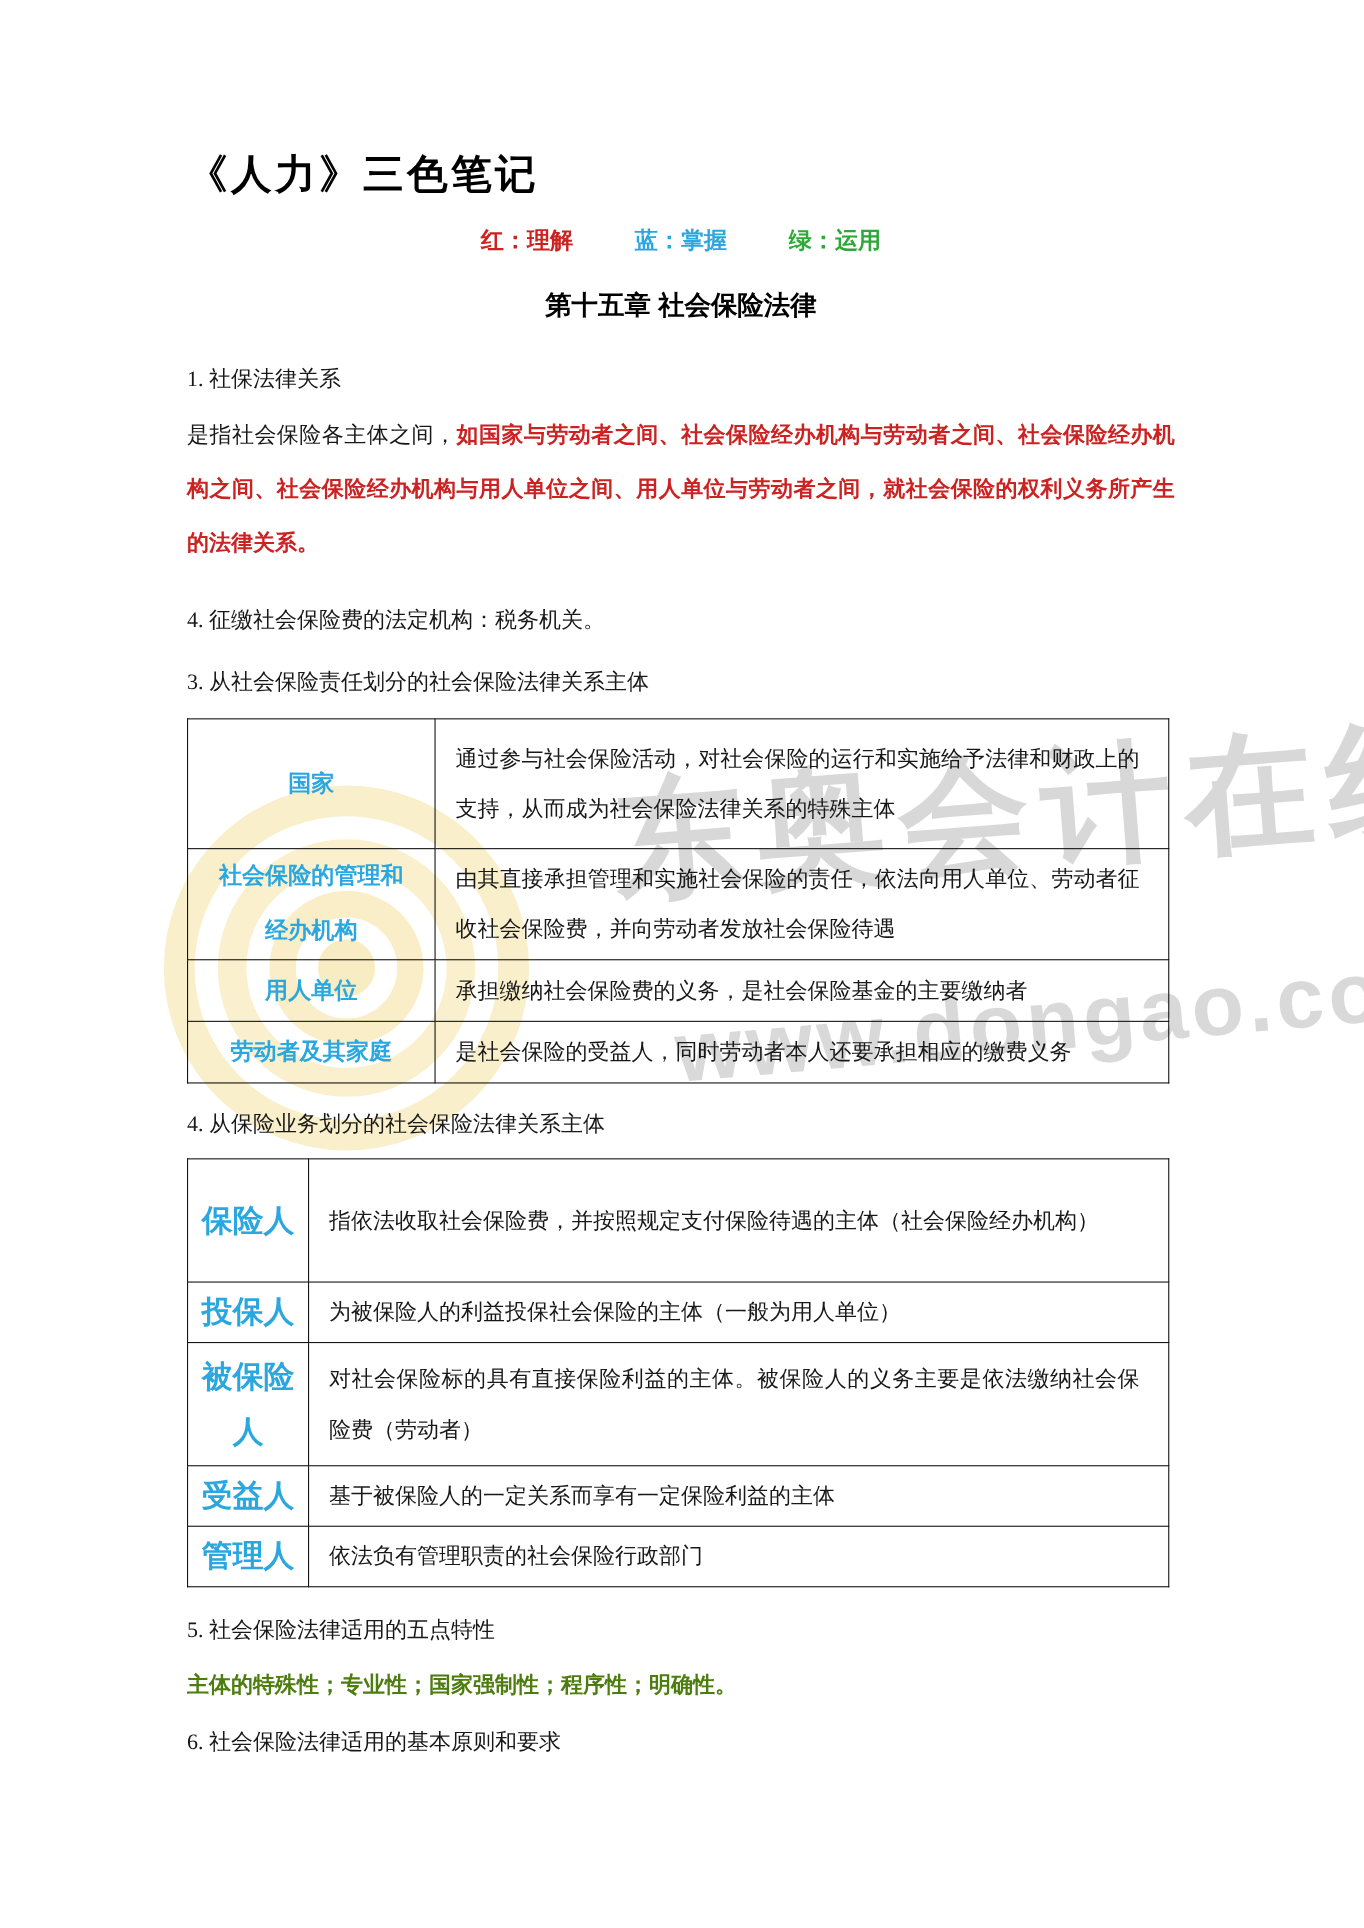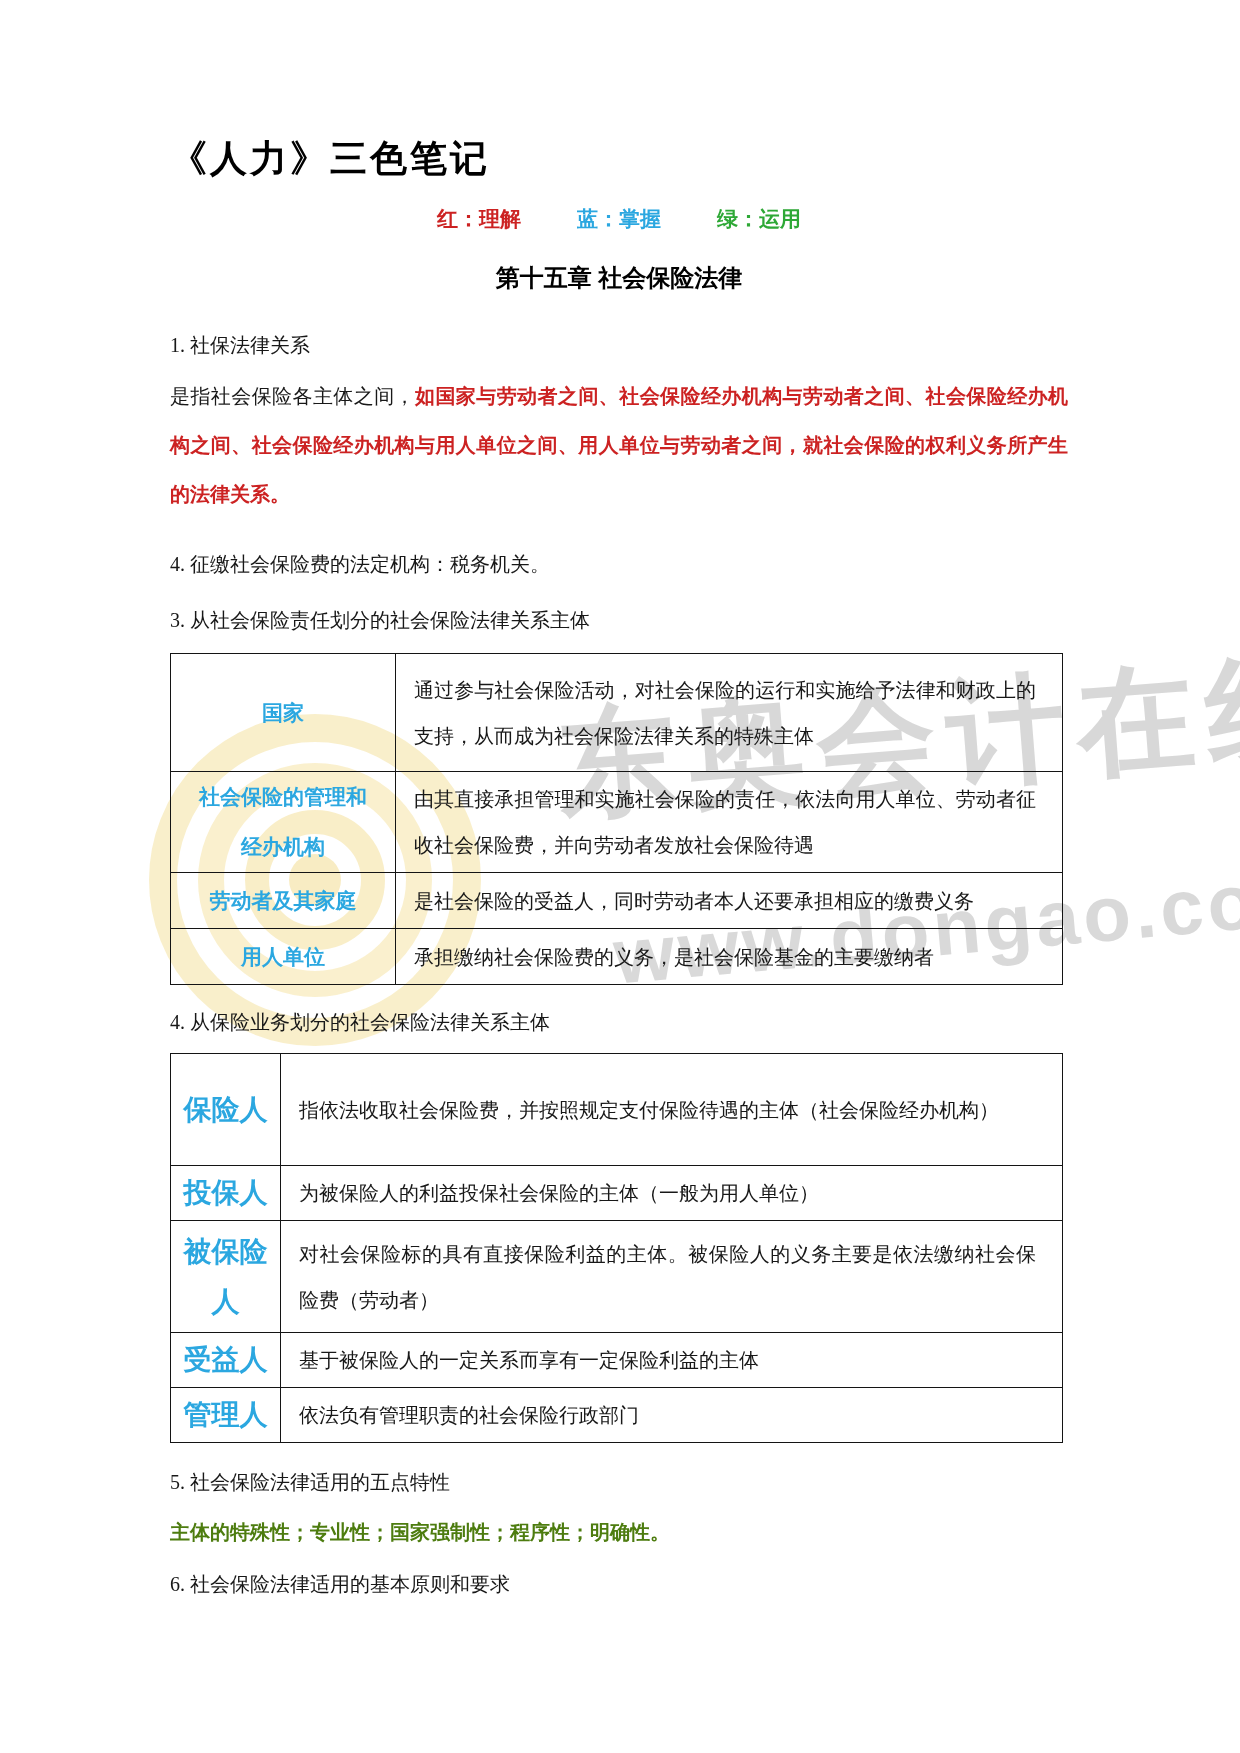--- a/index.html
+++ b/index.html
@@ -121,26 +121,26 @@
       <tbody>
         <tr class="r-118">
           <td class="lbl">国家</td>
           <td class="txt">通过参与社会保险活动，对社会保险的运行和实施给予法律和财政上的支持，从而成为社会保险法律关系的特殊主体</td>
         </tr>
         <tr class="r-92">
           <td class="lbl">社会保险的管理和经办机构</td>
           <td class="txt">由其直接承担管理和实施社会保险的责任，依法向用人单位、劳动者征收社会保险费，并向劳动者发放社会保险待遇</td>
         </tr>
         <tr class="r-56">
+          <td class="lbl">用人单位</td>
+          <td class="txt">承担缴纳社会保险费的义务，是社会保险基金的主要缴纳者</td>
+        </tr>
+        <tr class="r-56">
           <td class="lbl">劳动者及其家庭</td>
           <td class="txt">是社会保险的受益人，同时劳动者本人还要承担相应的缴费义务</td>
-        </tr>
-        <tr class="r-56">
-          <td class="lbl">用人单位</td>
-          <td class="txt">承担缴纳社会保险费的义务，是社会保险基金的主要缴纳者</td>
         </tr>
       </tbody>
     </table>
 
     <p class="line mt-item4">4. 从保险业务划分的社会保险法律关系主体</p>
 
     <table class="t t2">
       <tbody>
         <tr class="r-112">
           <td class="lbl">保险人</td>

